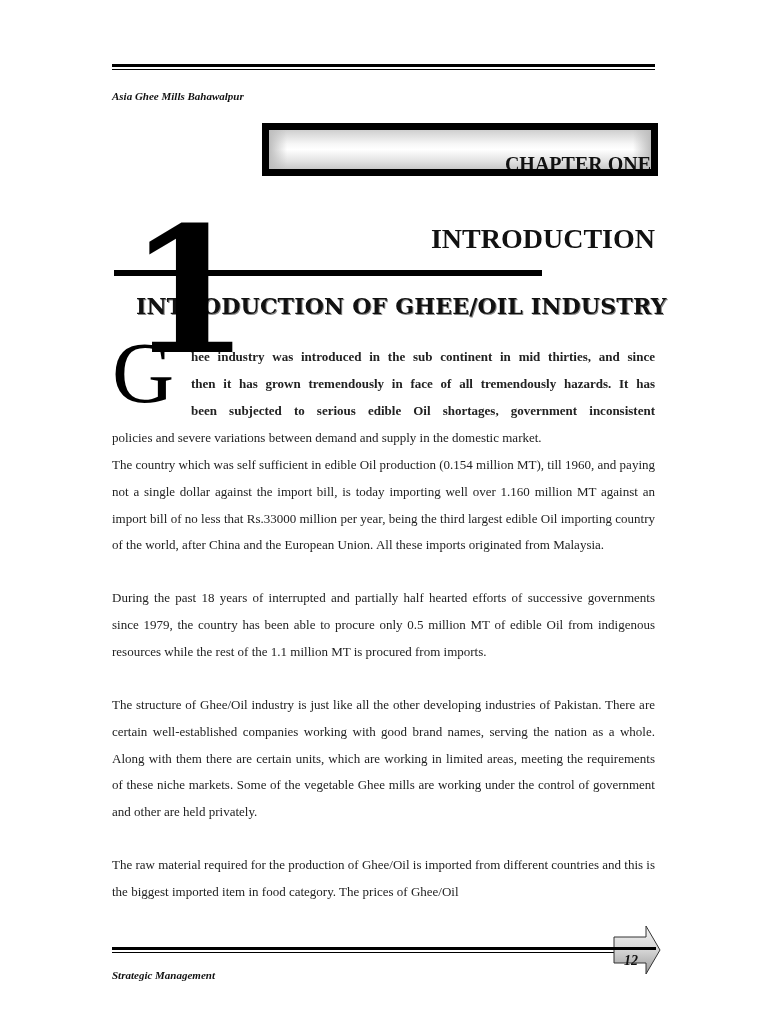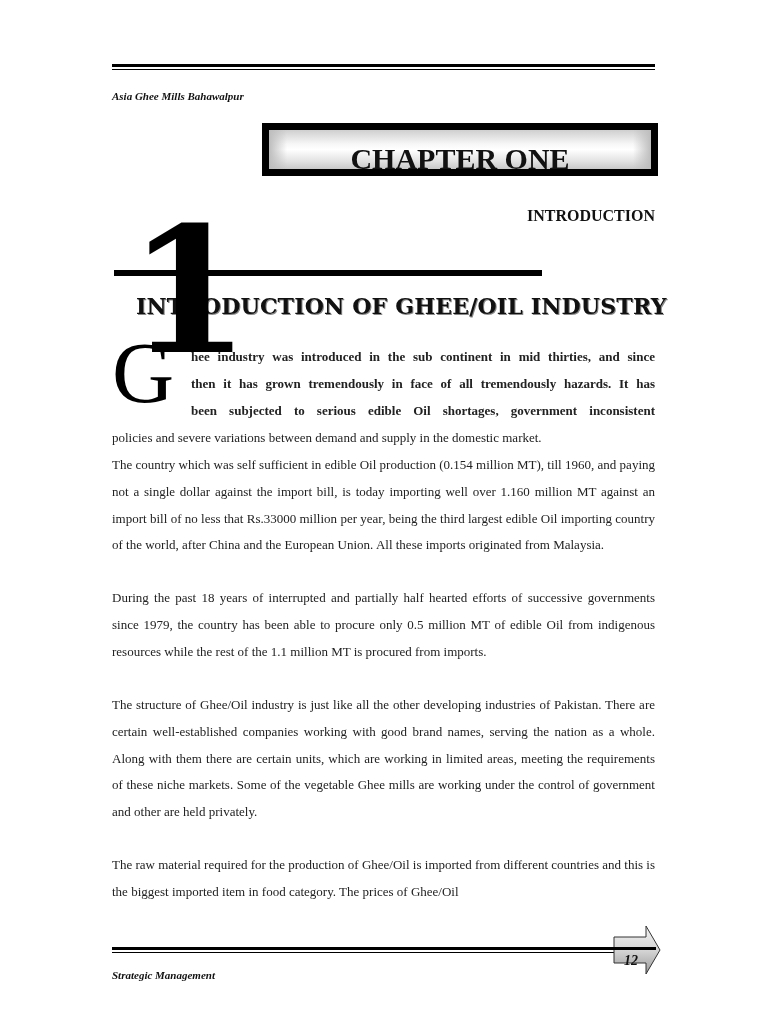--- a/index.html
+++ b/index.html
@@ -23,25 +23,25 @@
   }
   .chapter-inner::before {
     content: ""; position: absolute; left: 0; top: 0; bottom: 0; width: 18px;
     background: linear-gradient(to right, #bdbdbd, rgba(255,255,255,0));
   }
   .chapter-inner::after {
     content: ""; position: absolute; right: 0; top: 0; bottom: 0; width: 18px;
     background: linear-gradient(to left, #bdbdbd, rgba(255,255,255,0));
   }
   .chapter-text {
-    position: absolute; left: 0; right: 0; bottom: -7px; text-align: center;
-    font-size: 30px; font-weight: bold; color: #111; letter-spacing: 0px; z-index: 2;
+    position: absolute; left: 0; right: 0; bottom: -7px; text-align: right;
+    font-size: 20px; font-weight: bold; color: #111; letter-spacing: 0px; z-index: 2;
   }
   .intro-title {
-    right: 113px; top: 207px; font-size: 16px; font-weight: bold; color: #111;
+    right: 113px; top: 223px; font-size: 28px; font-weight: bold; color: #111;
   }
   .big-one {
     left: 128px; top: 203px; font-size: 175px; font-weight: bold; line-height: 1; color: #000;
     font-family: "DejaVu Serif", serif; z-index: 3;
   }
   .bar-line { left: 114px; top: 270px; width: 428px; height: 6px; background: #000; z-index: 2; }
   .section-heading {
     left: 136px; top: 293px; font-size: 22px; font-weight: bold; color: #111;
     font-family: "DejaVu Serif", serif; letter-spacing: 0.2px;
     text-shadow: 1px 1px 0 #888;

